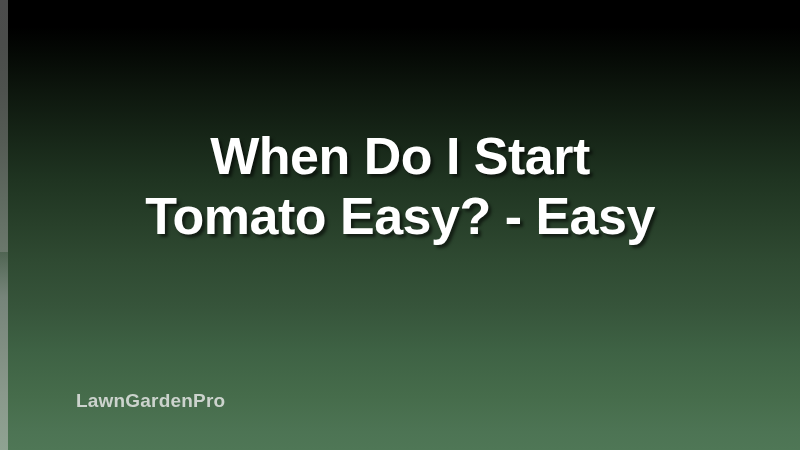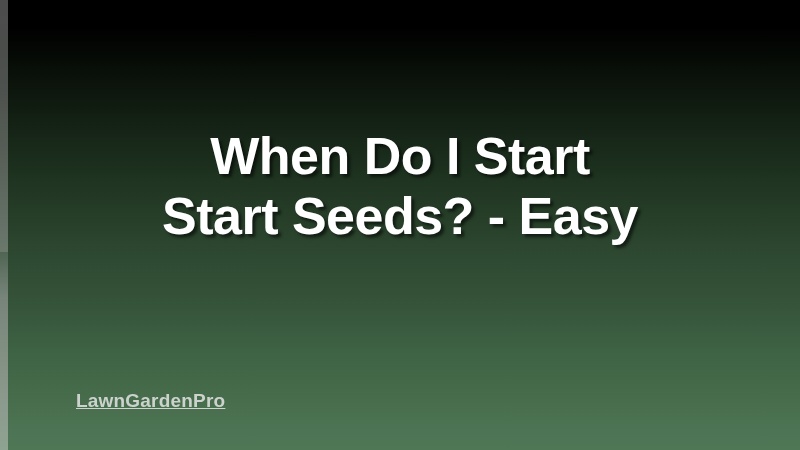--- a/index.html
+++ b/index.html
@@ -91,34 +91,33 @@
   #brand {
     position: absolute;
     left: 76px;
     top: 389px;
     color: #ccd3cd;
     font-size: 19px;
     line-height: 24px;
     font-weight: 700;
     letter-spacing: 0.2px;
     white-space: nowrap;
-    text-decoration: underline;
   }
 </style>
 </head>
 <body>
 
 <div id="slide">
 
   <div id="bg-gradient"></div>
   <div id="left-edge-strip"></div>
 
   <div id="content">
 
     <div id="title-block">
       <span class="title-line">When Do I Start</span>
-      <span class="title-line">Start Seeds? - Easy</span>
+      <span class="title-line">Tomato Easy? - Easy</span>
     </div>
 
     <div id="brand">LawnGardenPro</div>
 
   </div>
 </div>
 
 </body></html>

